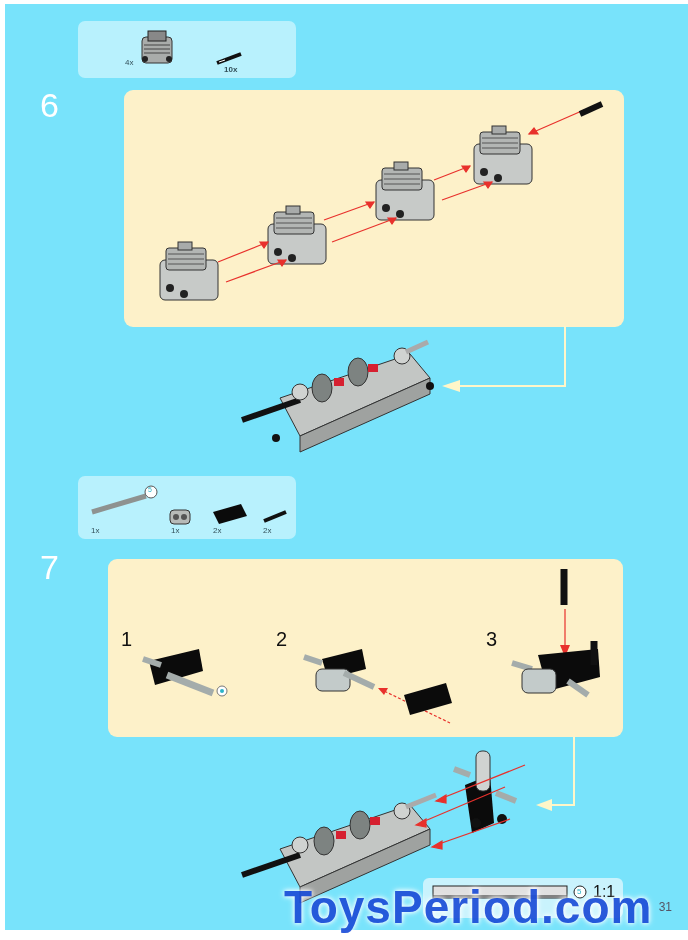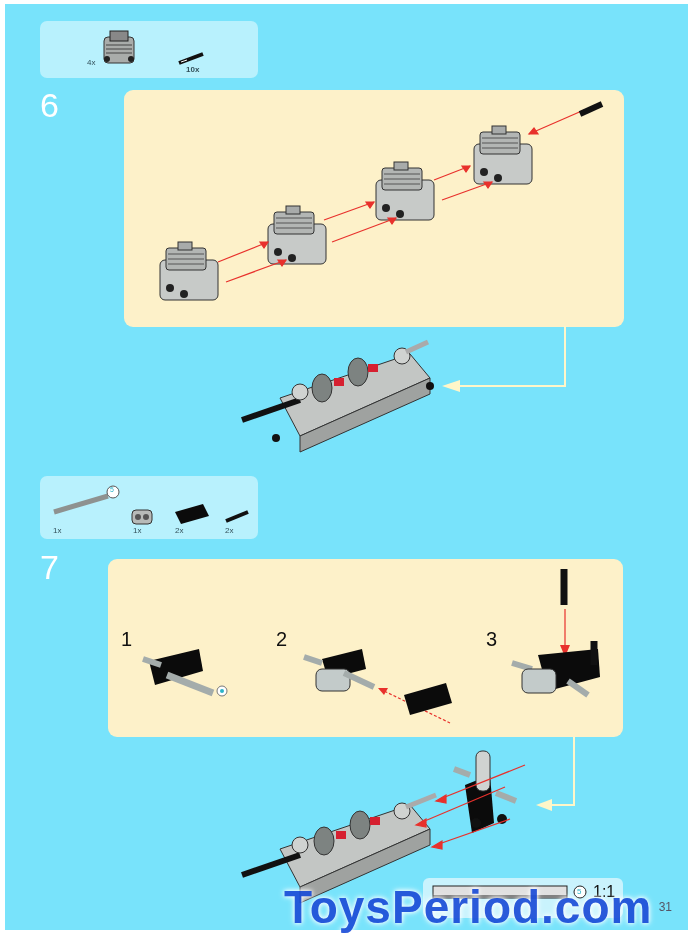--- a/index.html
+++ b/index.html
@@ -1,19 +1,19 @@
 <!DOCTYPE html>
 <html><head>
 <meta charset="utf-8">
 <style>
   html, body { margin: 0; padding: 0; }
   body { width: 688px; height: 940px; background: #ffffff; position: relative; overflow: hidden;
          font-family: "Liberation Sans", sans-serif; }
   .page { position: absolute; left: 5px; top: 4px; width: 683px; height: 926px; background: #78e3fb; }
-  .parts-box { position: absolute; background: #b8f1fd; border-radius: 7px; }
+  .parts-box { position: absolute; background: #b8f1fd; border-radius: 7px; margin-left: 38px; }
   .parts-box .qty { position: absolute; font-size: 8px; color: #33505a; }
   .step-num { position: absolute; color: #ffffff; font-size: 34px; font-weight: normal; }
   .panel { position: absolute; background: #fdf1c9; border-radius: 9px; }
   .sub-num { position: absolute; color: #111; font-size: 20px; }
   svg { position: absolute; overflow: visible; }
   .scale-box { position: absolute; left: 423px; top: 878px; width: 200px; height: 40px; background: #c9f3fd; border-radius: 6px; }
   .page-num { position: absolute; right: 16px; top: 900px; font-size: 12px; color: #556; }
   .watermark { position: absolute; left: 284px; top: 880px; font-size: 46px; font-weight: bold; color: #1d4ed8;
                letter-spacing: 1px; opacity: 0.92; text-shadow: 0 0 4px #ffffff, 0 0 6px #ffffff; }
 </style>

